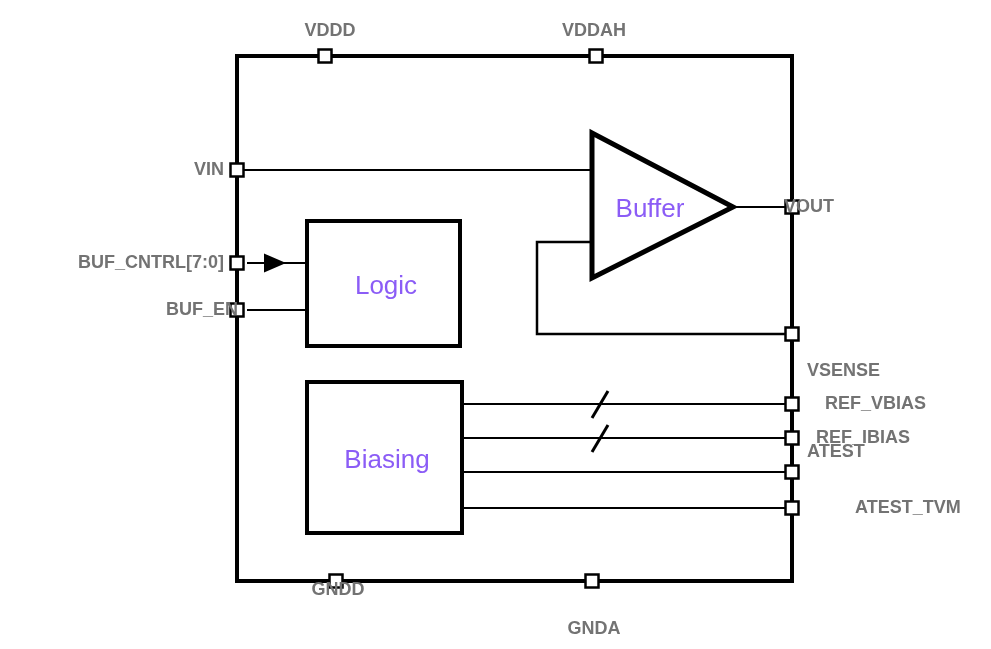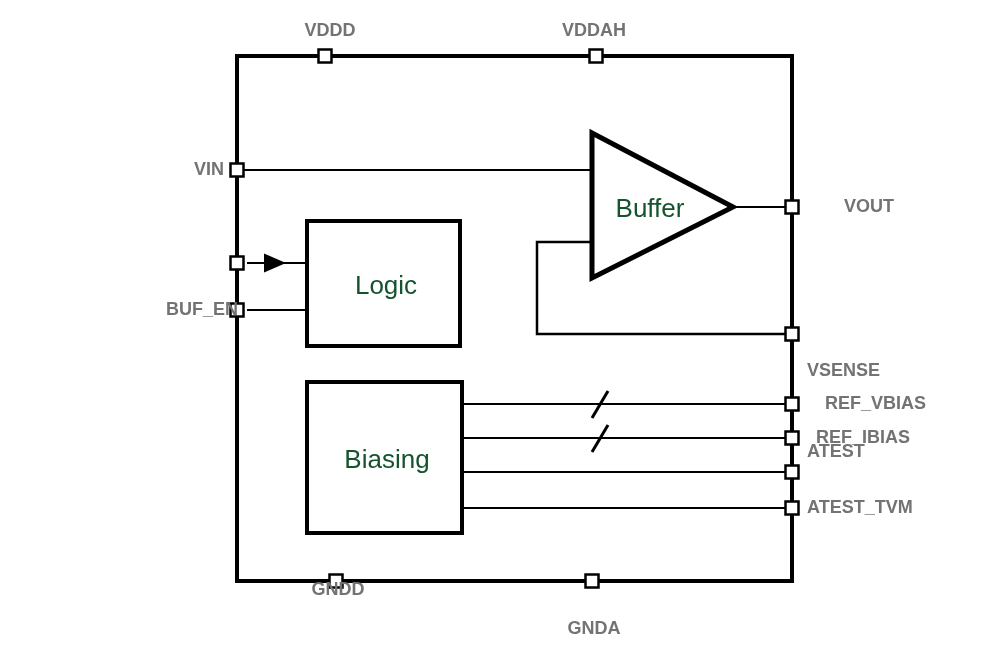--- a/index.html
+++ b/index.html
@@ -34,21 +34,21 @@
   }
   .pin-label.right-align {
     transform: translateX(-100%);
   }
   .block-label {
     position: absolute;
     font-family: "Liberation Sans", sans-serif;
     font-weight: 400;
     font-size: 26px;
     line-height: 28px;
-    color: #14532d;
+    color: #8b5cf6;
     white-space: nowrap;
     transform: translate(-50%, -50%);
   }
 </style>
 </head>
 <body>
 
 <div class="stage">
 
   <svg width="991" height="649" viewBox="0 0 991 649">
@@ -91,26 +91,27 @@
     <rect x="785.5" y="501.5" width="13" height="13" fill="#fff" stroke="#000" stroke-width="2.5"></rect>
   </svg>
 
   <div class="pin-label center" style="left:330px; top:21px;">VDDD</div>
   <div class="pin-label center" style="left:594px; top:21px;">VDDAH</div>
 
   <div class="pin-label center" style="left:338px; top:580px;">GNDD</div>
   <div class="pin-label center" style="left:594px; top:591px;margin-top:28px;">GNDA</div>
 
   <div class="pin-label right-align" style="left:224px; top:160px;">VIN</div>
+  <div class="pin-label right-align" style="left:224px; top:253px;">BUF_CNTRL[7:0]</div>
   <div class="pin-label right-align" style="left:238px; top:300px;">BUF_EN</div>
 
-  <div class="pin-label" style="left:844px; top:197px;">VOUT</div>
+  <div class="pin-label" style="left:784px; top:197px;">VOUT</div>
   <div class="pin-label" style="left:807px; top:324px;margin-top:37px;">VSENSE</div>
   <div class="pin-label" style="left:825px; top:394px;">REF_VBIAS</div>
   <div class="pin-label" style="left:816px; top:428px;">REF_IBIAS</div>
   <div class="pin-label" style="left:807px; top:442px;">ATEST</div>
-  <div class="pin-label" style="left:807px; top:498px;">ATEST_TVM</div>
+  <div class="pin-label" style="left:855px; top:498px;">ATEST_TVM</div>
 
   <div class="block-label" style="left:386px; top:285px;">Logic</div>
   <div class="block-label" style="left:387px; top:459px;text-align:center;">Biasing</div>
   <div class="block-label" style="left:650px; top:208px;">Buffer</div>
 
 </div>
 
 </body></html>

